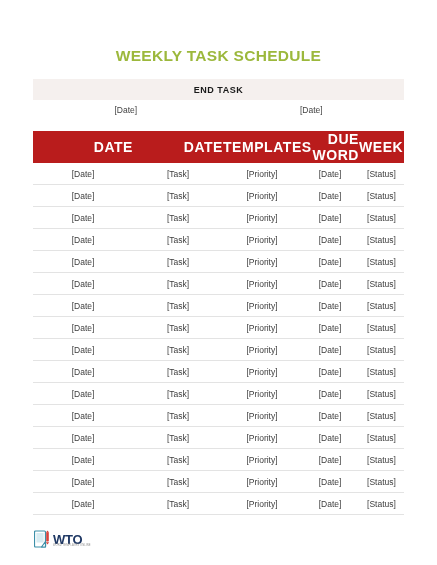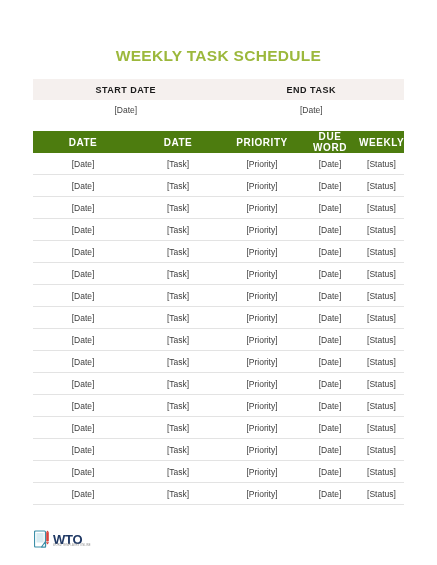--- a/index.html
+++ b/index.html
@@ -76,28 +76,28 @@
   
   .task-table {
     position: absolute;
     left: 33px;
     top: 131px;
     width: 371px;
     border-collapse: collapse;
     table-layout: fixed;
   }
   .task-table th {
-    background: #4d7c0f;
+    background: #b91c1c;
     color: #ffffff;
-    font-size: 10px;
+    font-size: 14px;
     font-weight: bold;
     letter-spacing: 0.55px;
     height: 22px;
     padding: 0;
-    text-align: center;
+    text-align: right;
     vertical-align: middle;
   }
   .task-table td {
     height: 21px;
     padding: 0;
     font-size: 8.5px;
     color: #3d3d3d;
     text-align: center;
     vertical-align: middle;
     border-bottom: 1px solid #E3E3E3;
@@ -147,42 +147,41 @@
   }
 </style>
 </head>
 <body>
 
 <div class="page">
 
   <div class="doc-title">WEEKLY TASK SCHEDULE</div>
 
   <div class="summary-band">
-    <div class="cell">START DATE</div>
     <div class="cell">END TASK</div>
   </div>
 
   <div class="summary-values">
     <div class="cell">[Date]</div>
     <div class="cell">[Date]</div>
   </div>
 
   <table class="task-table">
     <colgroup>
       <col class="col-date">
       <col class="col-task">
       <col class="col-prio">
       <col class="col-due">
       <col class="col-status">
     </colgroup>
     <thead>
       <tr>
         <th>DATE</th>
         <th>DATE</th>
-        <th>PRIORITY</th>
+        <th>TEMPLATES</th>
         <th>DUE WORD</th>
         <th>WEEKLY</th>
       </tr>
     </thead>
     <tbody>
         <tr>
           <td>[Date]</td>
           <td>[Task]</td>
           <td>[Priority]</td>
           <td>[Date]</td>

